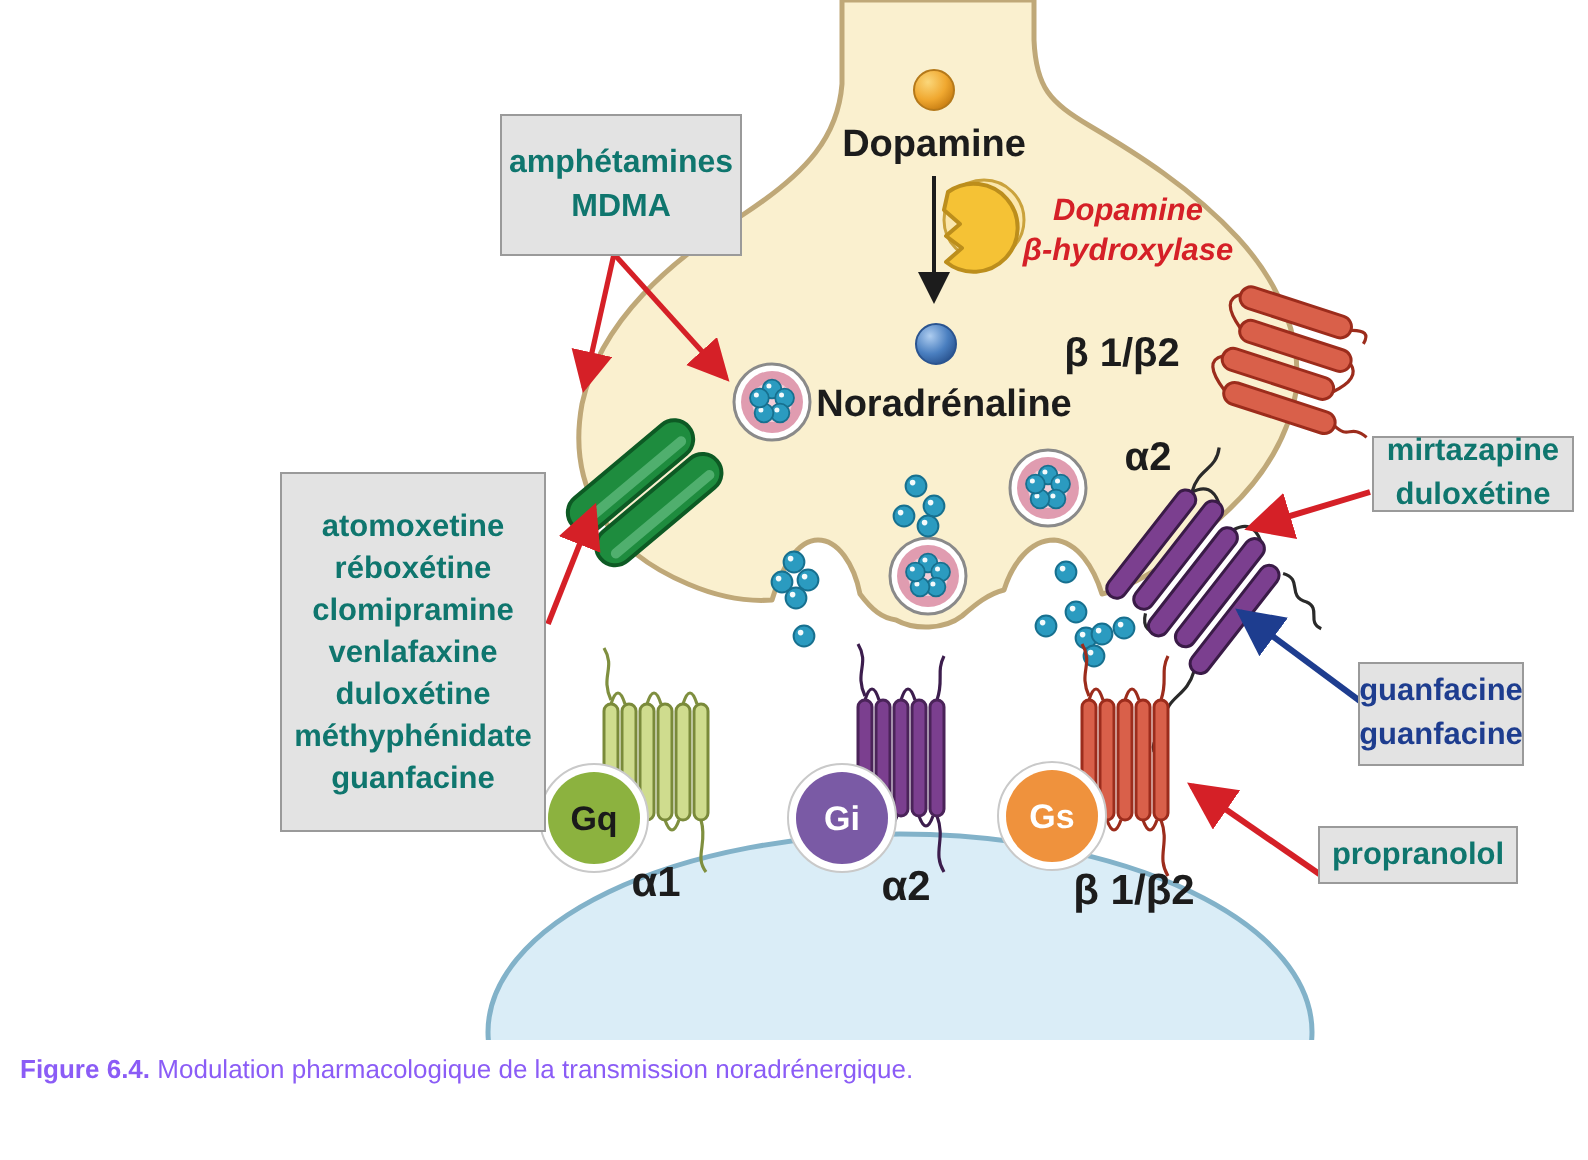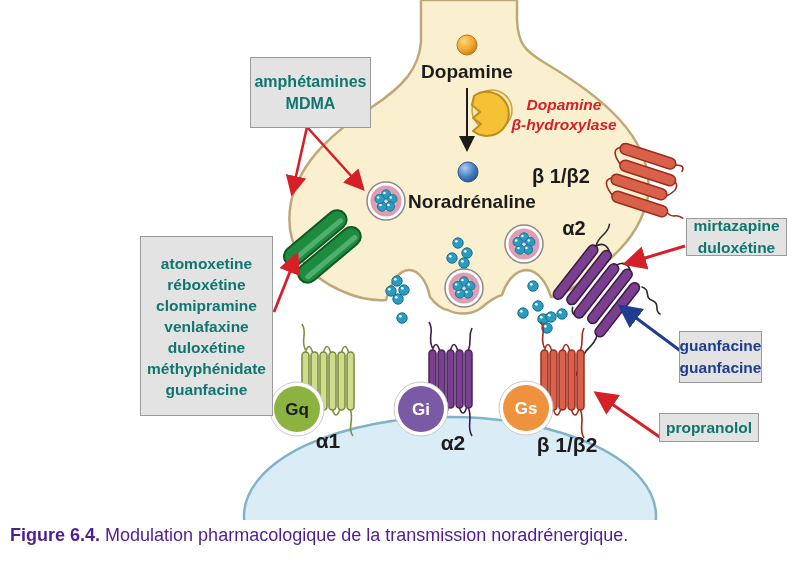--- a/index.html
+++ b/index.html
@@ -10,22 +10,22 @@
     display:flex;flex-direction:column;justify-content:center;align-items:center;
     text-align:center;box-sizing:border-box;}
   .drug-box div{font-weight:bold;white-space:nowrap;}
   .red-text div{color:#0f766e;}
   .blue-text div{color:#1e3d8f;}
   .box-amphetamines{left:250px;top:57px;width:121px;height:71px;font-size:16px;line-height:22px;}
   .box-reuptake{left:140px;top:236px;width:133px;height:180px;font-size:15.5px;line-height:21px;}
   .box-mirtazapine{left:686px;top:218px;width:101px;height:38px;font-size:15.5px;line-height:22px;}
   .box-guanfacine{left:679px;top:331px;width:83px;height:52px;font-size:15.5px;line-height:22px;}
   .box-propranolol{left:659px;top:413px;width:100px;height:29px;font-size:15.5px;line-height:22px;}
-  .caption{position:absolute;left:10px;top:524px;width:774px;color:#4c1d95;
-    font-size:18px;line-height:22px;}
+  .caption{position:absolute;left:10px;top:524px;width:774px;color:#8b5cf6;
+    font-size:13px;line-height:22px;}
   .caption p{margin:0;}
   .caption .fig-label{font-weight:bold;}
 </style>
 </head>
 <body>
 
 <div class="figure">
 <svg width="794" height="520" viewBox="0 0 794 520">
   <defs>
     <marker id="m-red" markerWidth="9" markerHeight="9" refX="7" refY="4" orient="auto">

